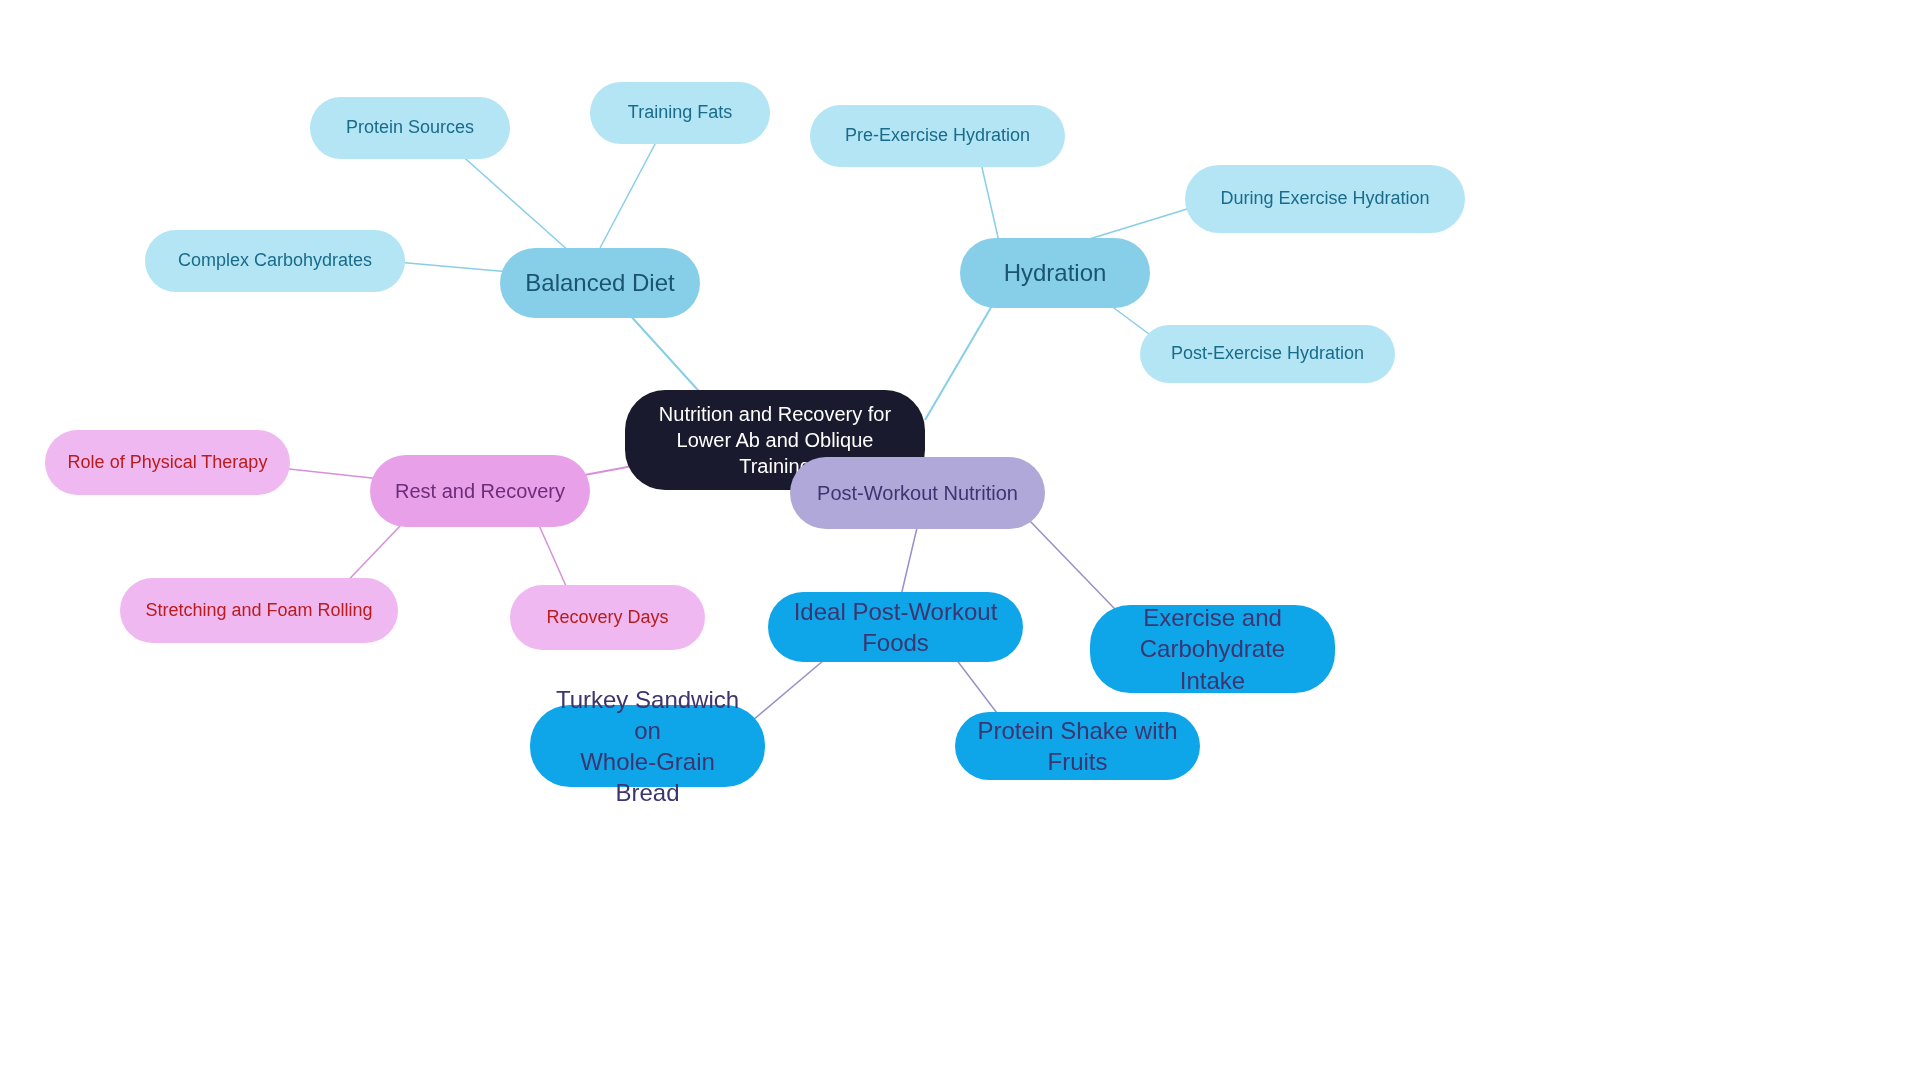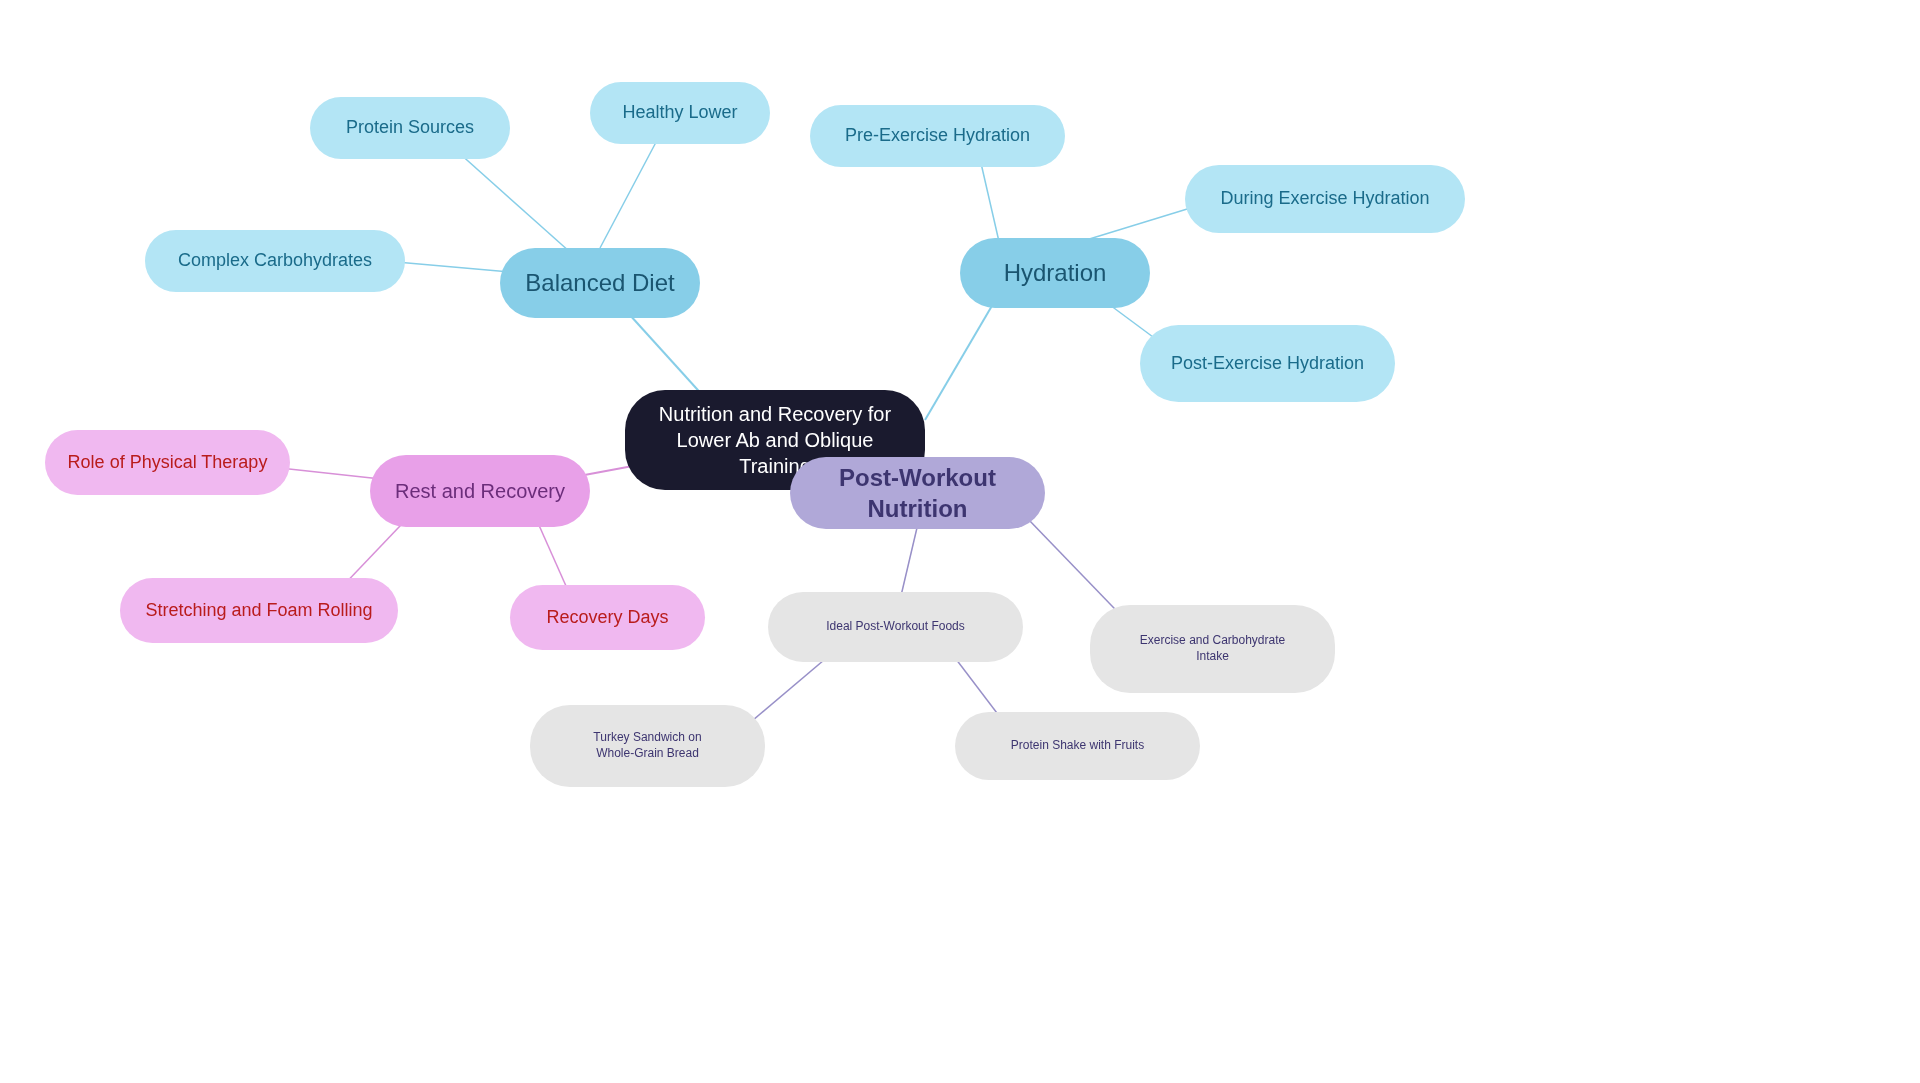--- a/index.html
+++ b/index.html
@@ -65,31 +65,31 @@
 
     .node-pink-medium {
       background: #e8a0e8;
       color: #6b2d7a;
       font-size: 20px;
       font-weight: 500;
       justify-content: center;
     }
 
     .node-lavender {
-      background: #e5e5e5;
+      background: #0ea5e9;
       color: #3d3570;
-      font-size: 12px;
+      font-size: 24px;
       font-weight: 400;
     }
 
     .node-lavender-medium {
       background: #b0a8d8;
       color: #3d3570;
-      font-size: 24px;
-      font-weight: 700;
+      font-size: 20px;
+      font-weight: 400;
     }
   </style>
 </head>
 <body>
 
 <svg id="connections" xmlns="http://www.w3.org/2000/svg">
 
   <line x1="725" y1="420" x2="600" y2="282" stroke="#87cee8" stroke-width="2"></line>
 
   <line x1="570" y1="252" x2="430" y2="127" stroke="#87cee8" stroke-width="1.5"></line>
@@ -132,40 +132,40 @@
 
 <div class="node node-blue-medium" style="left: 500px; top: 248px; width: 200px; height: 70px;">
   <span>Balanced Diet</span>
 </div>
 
 <div class="node node-blue" style="left: 310px; top: 97px; width: 200px; height: 62px;">
   <span>Protein Sources</span>
 </div>
 
 <div class="node node-blue" style="left: 590px; top: 82px; width: 180px; height: 62px;">
-  <span>Healthy Lower</span>
+  <span>Training Fats</span>
 </div>
 
 <div class="node node-blue" style="left: 145px; top: 230px; width: 260px; height: 62px;">
   <span>Complex Carbohydrates</span>
 </div>
 
 <div class="node node-blue-medium" style="left: 960px; top: 238px; width: 190px; height: 70px;">
   <span>Hydration</span>
 </div>
 
 <div class="node node-blue" style="left: 810px; top: 105px; width: 255px; height: 62px;">
   <span>Pre-Exercise Hydration</span>
 </div>
 
 <div class="node node-blue" style="left: 1185px; top: 165px; width: 280px; height: 68px;">
   <span>During Exercise Hydration</span>
 </div>
 
-<div class="node node-blue" style="left: 1140px; top: 325px; width: 255px; height: 77px;">
+<div class="node node-blue" style="left: 1140px; top: 325px; width: 255px; height: 58px;">
   <span>Post-Exercise Hydration</span>
 </div>
 
 <div class="node node-pink-medium" style="left: 370px; top: 455px; width: 220px; height: 72px;">
   <span>Rest and Recovery</span>
 </div>
 
 <div class="node node-pink" style="left: 45px; top: 430px; width: 245px; height: 65px;">
   <span>Role of Physical Therapy</span>
 </div>

